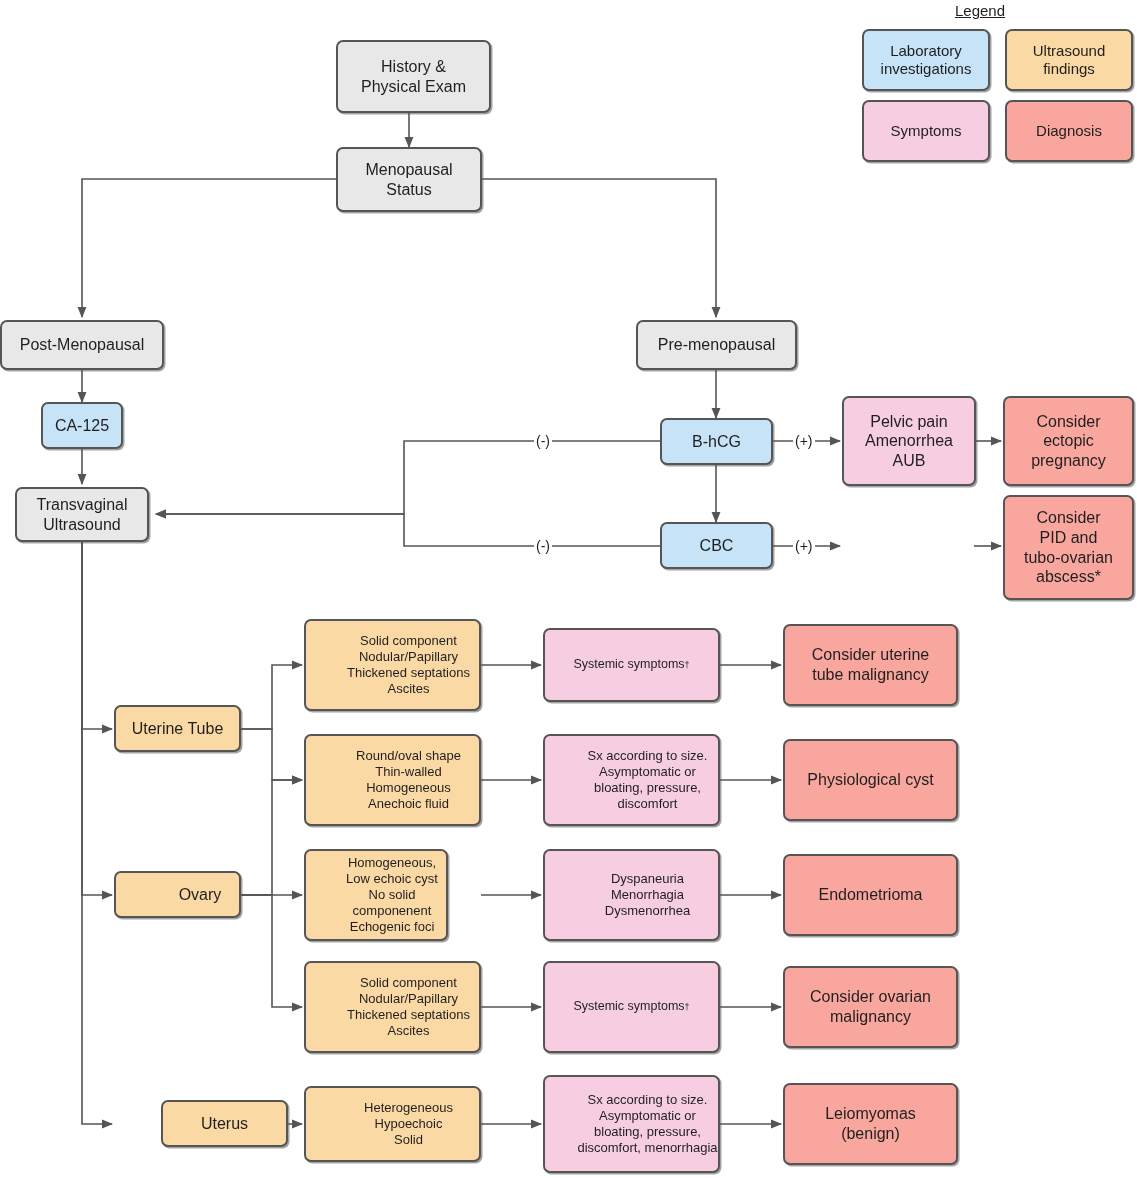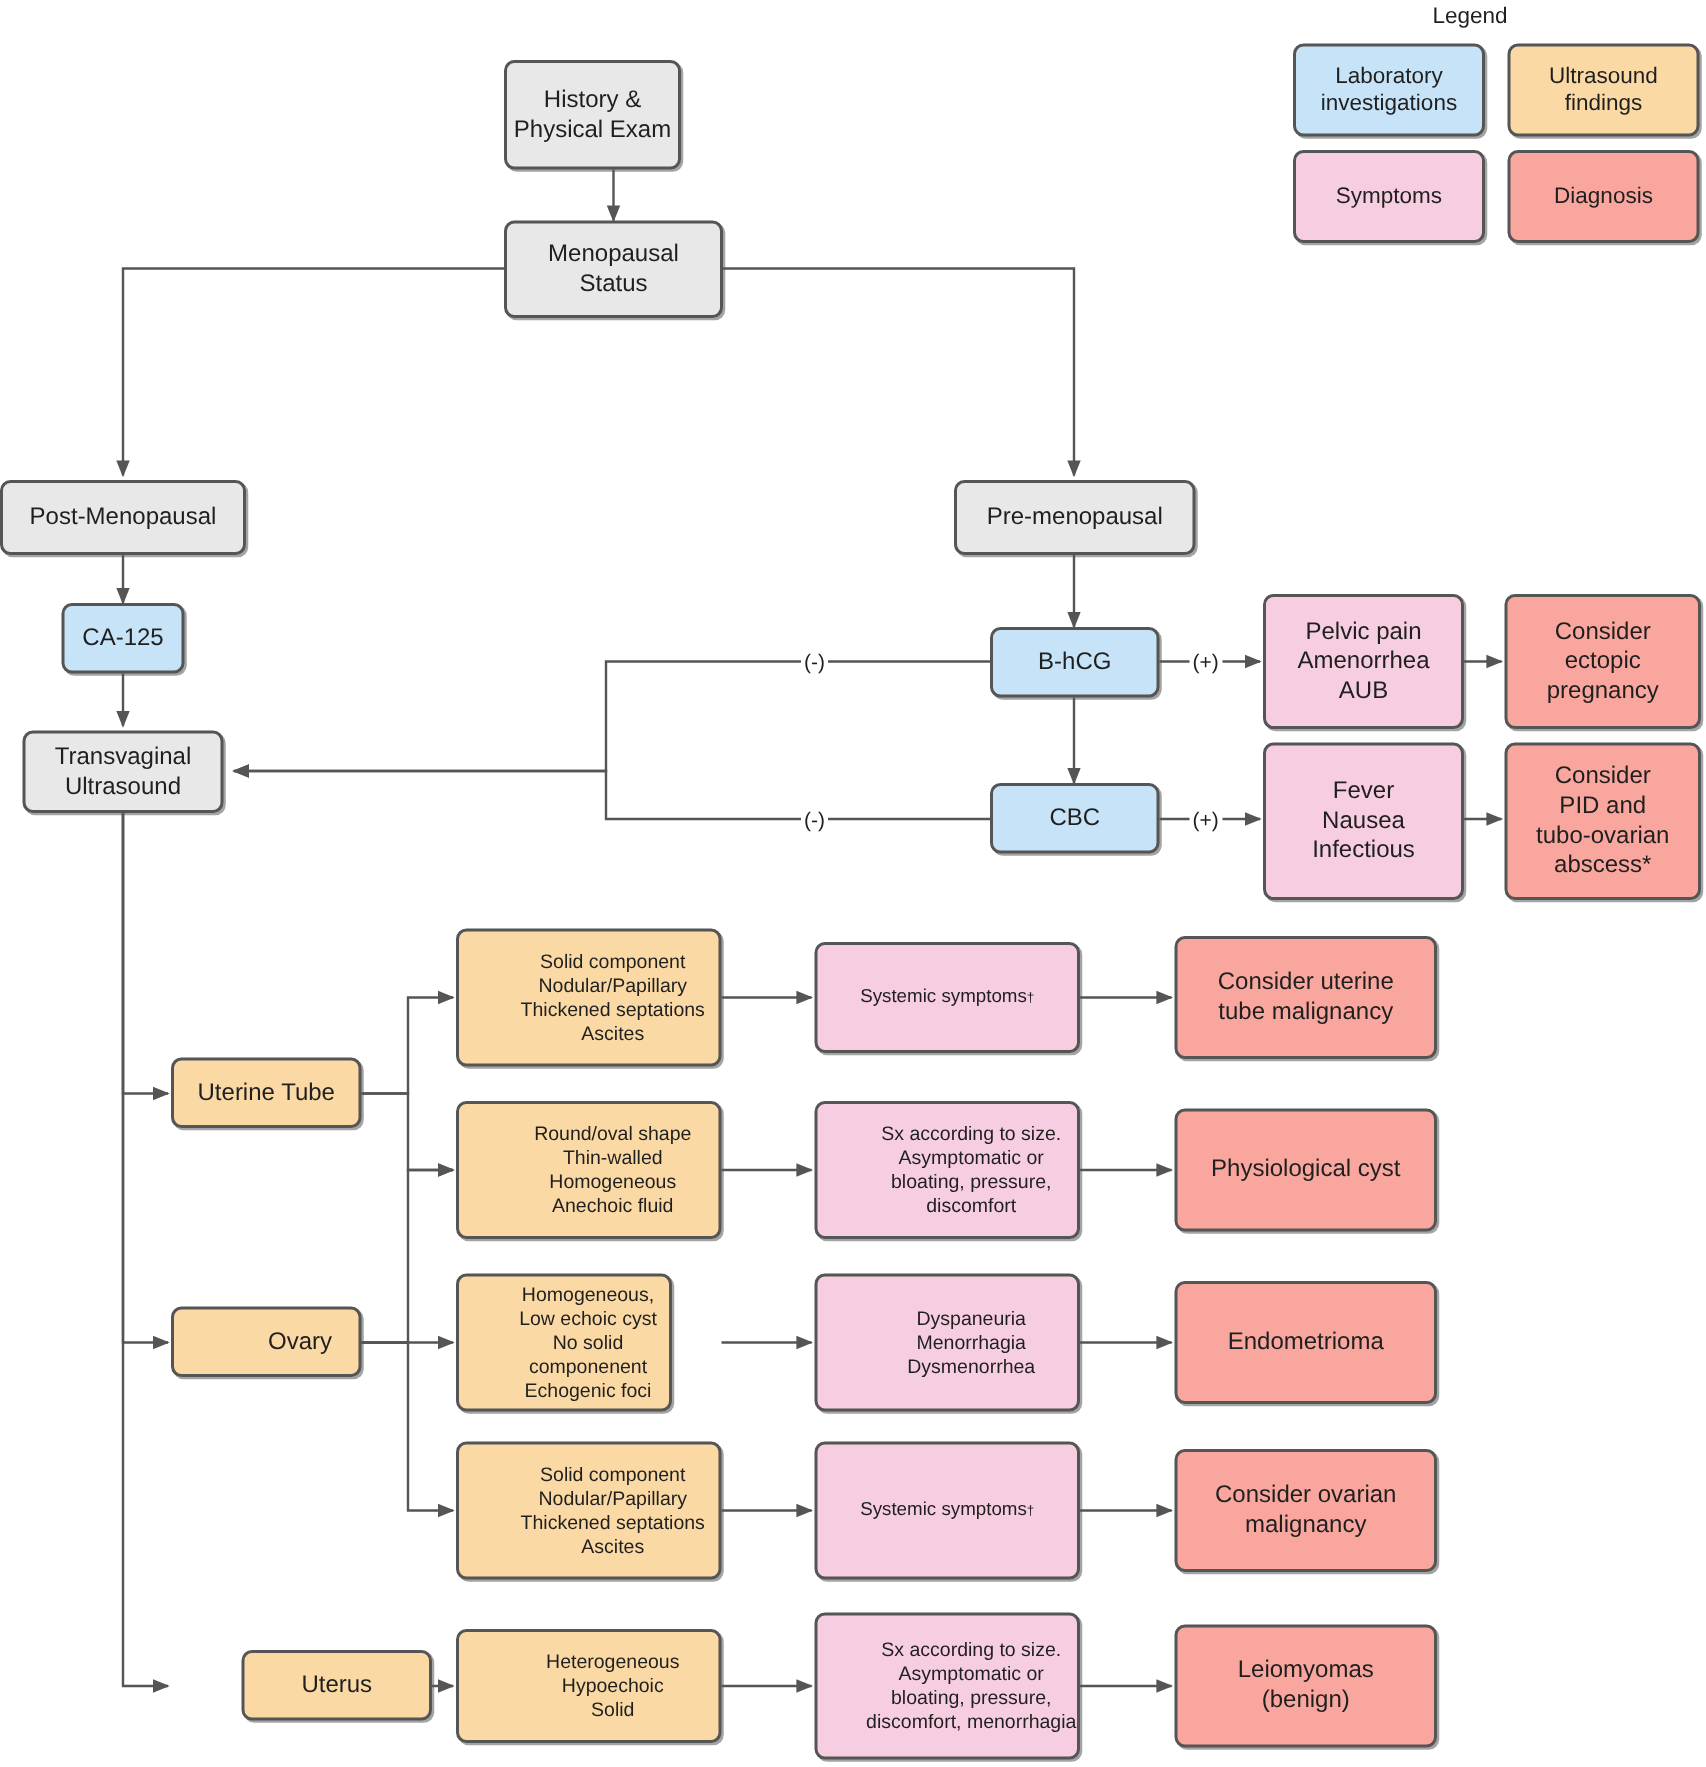--- a/index.html
+++ b/index.html
@@ -124,30 +124,30 @@
       <path d="M 481,1124 L 541,1124"></path>
 
       <path d="M 720,665 L 781,665"></path>
       <path d="M 720,780 L 781,780"></path>
       <path d="M 720,895 L 781,895"></path>
       <path d="M 720,1007 L 781,1007"></path>
       <path d="M 720,1124 L 781,1124"></path>
     </g>
   </svg>
 
-  <div id="legend-title" style="left:905px; top:2px; width:150px;">Legend</div>
+  <div id="legend-title" style="left:905px; top:2px; width:150px;text-decoration:underline;">Legend</div>
 
   <div class="node lab fs15" style="left:862px; top:29px; width:128px; height:62px;">Laboratory
 investigations</div>
   <div class="node us fs15" style="left:1005px; top:29px; width:128px; height:62px;">Ultrasound
 findings</div>
   <div class="node symptom fs15" style="left:862px; top:100px; width:128px; height:62px;">Symptoms</div>
   <div class="node diagnosis fs15" style="left:1005px; top:100px; width:128px; height:62px;">Diagnosis</div>
 
-  <div class="node process fs16" style="left:336px; top:40px; width:118px; height:73px;">History &amp;
+  <div class="node process fs16" style="left:336px; top:40px; width:155px; height:73px;">History &amp;
 Physical Exam</div>
 
   <div class="node process fs16" style="left:336px; top:147px; width:146px; height:65px;">Menopausal
 Status</div>
 
   <div class="node process fs16" style="left:0px; top:320px; width:164px; height:50px;">Post-Menopausal</div>
 
   <div class="node process fs16" style="left:636px; top:320px; width:161px; height:50px;">Pre-menopausal</div>
 
   <div class="node lab fs16" style="left:41px; top:402px; width:82px; height:47px;">CA-125</div>
@@ -165,23 +165,20 @@
   <div class="edge-label" style="left:793px; top:539px;">(+)</div>
 
   <div class="node symptom fs16" style="left:842px; top:396px; width:134px; height:90px;">Pelvic pain
 Amenorrhea
 AUB</div>
 
   <div class="node diagnosis fs16" style="left:1003px; top:396px; width:131px; height:90px;">Consider
 ectopic
 pregnancy</div>
 
-  <div class="node symptom fs16" style="left:842px; top:495px; width:134px; height:105px;">Fever
-Nausea
-Infectious</div>
 
   <div class="node diagnosis fs16" style="left:1003px; top:495px; width:131px; height:105px;">Consider
 PID and
 tubo-ovarian
 abscess*</div>
 
   <div class="node us fs16" style="left:114px; top:705px; width:127px; height:47px;">Uterine Tube</div>
 
   <div class="node us fs16" style="left:114px; top:871px; width:127px; height:47px;padding-left:45px;">Ovary</div>
 

